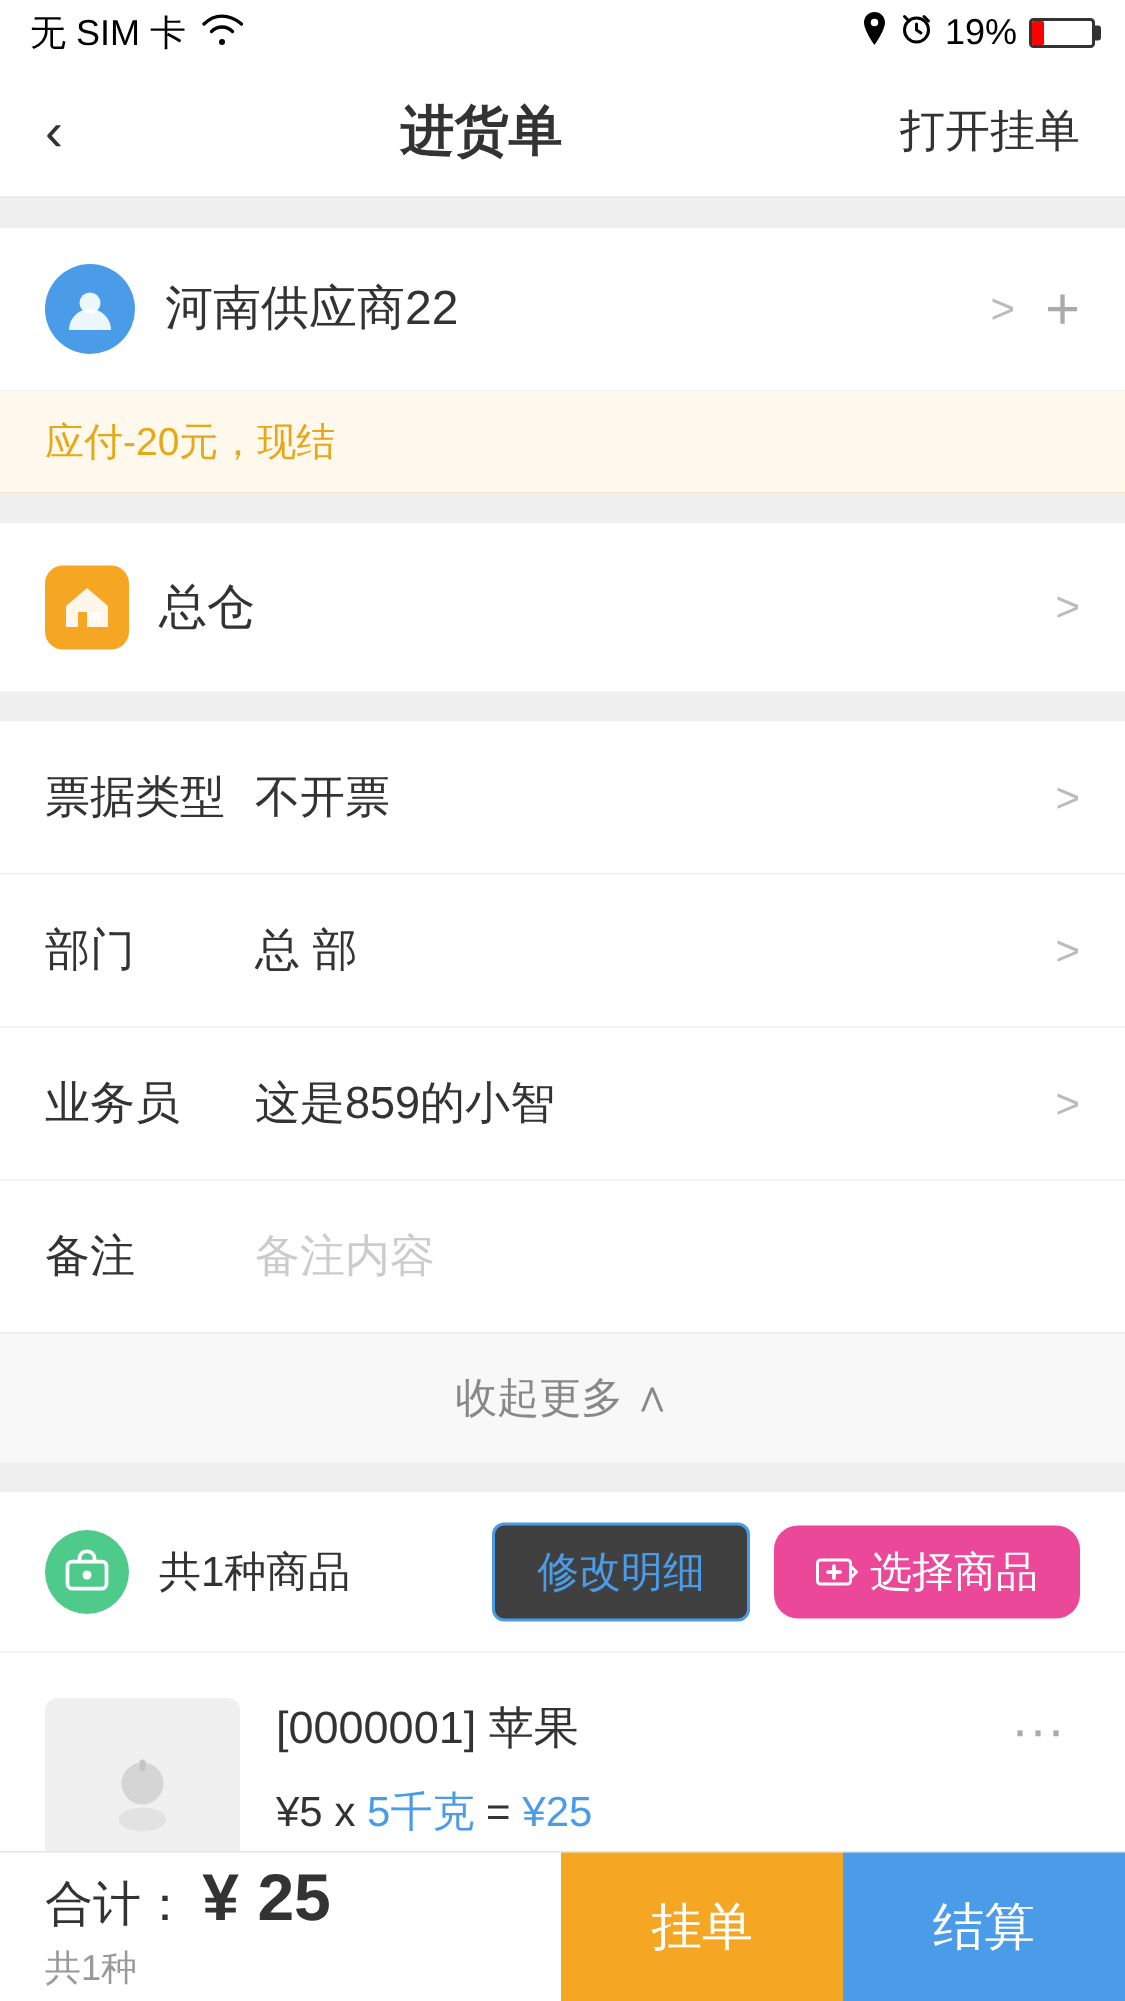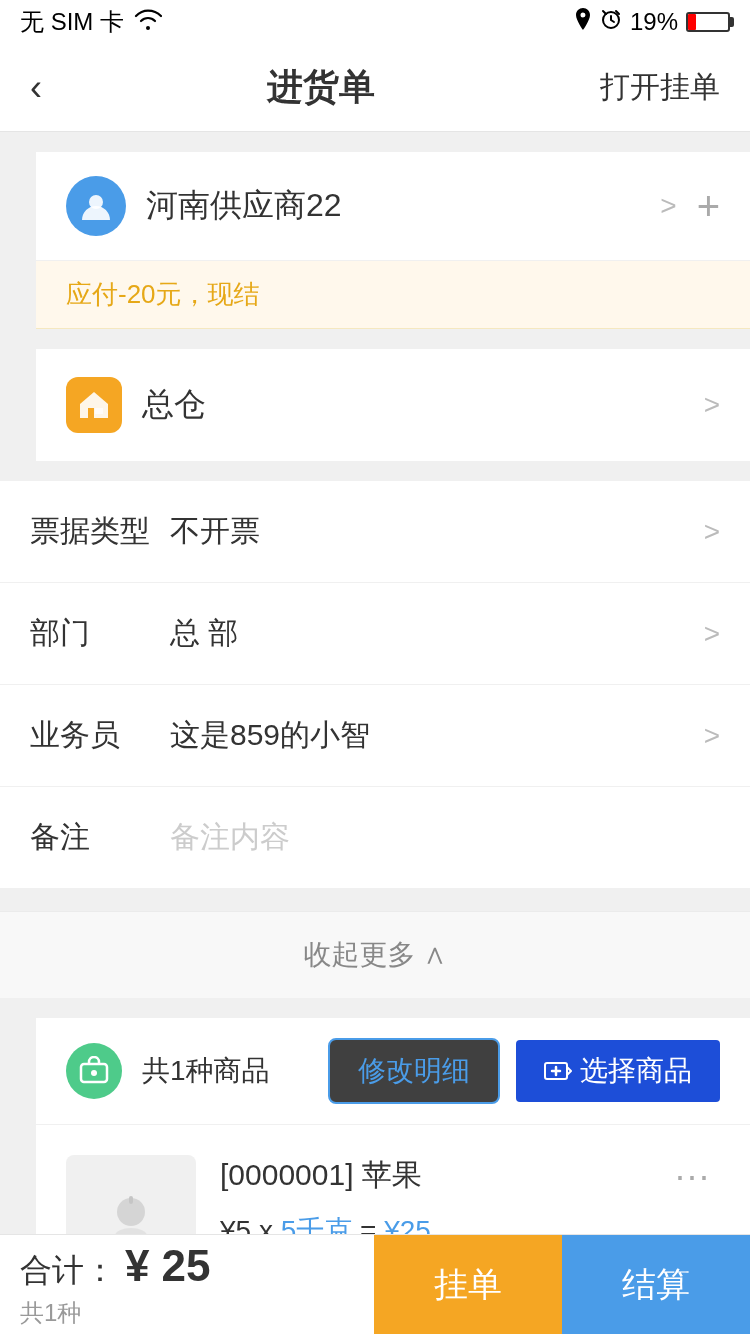--- a/index.html
+++ b/index.html
@@ -63,21 +63,20 @@
     
     .section-divider {
       height: 20px;
       background: #f0f0f0;
     }
 
     
     .card {
       background: #fff;
       margin-bottom: 0;
-      margin-left: 36px;
     }
 
     
     .supplier-row {
       display: flex;
       align-items: center;
       padding: 24px 30px;
       background: #fff;
       border-bottom: 1px solid #f0f0f0;
     }
@@ -152,21 +151,20 @@
 
     
     .collapse-bar {
       background: #f8f8f8;
       text-align: center;
       padding: 24px 0;
       font-size: 28px;
       color: #888;
       cursor: pointer;
       border-top: 1px solid #ebebeb;
-      margin-top: 23px;
     }
 
     
     .product-header {
       display: flex;
       align-items: center;
       padding: 20px 30px;
       background: #fff;
       border-bottom: 1px solid #f0f0f0;
     }
@@ -183,24 +181,24 @@
       border: 2px solid #4a9ce8;
       color: #4a9ce8;
       background: #404040;
       border-radius: 8px;
       padding: 12px 28px;
       font-size: 28px;
       cursor: pointer;
       margin-right: 16px;
     }
     .btn-select {
-      background: #1d4ed8;
+      background: #ec4899;
       color: #fff;
       border: none;
-      border-radius: 4px;
+      border-radius: 16px;
       padding: 12px 28px;
       font-size: 28px;
       cursor: pointer;
       display: flex;
       align-items: center;
       gap: 8px;
     }
 
     
     .product-item {
@@ -239,21 +237,21 @@
       left: 0;
       width: 750px;
       height: 100px;
       display: flex;
       align-items: center;
       background: #fff;
       border-top: 1px solid #e5e5e5;
     }
     .footer-total {
       flex: 1;
-      padding: 0 20px;
+      padding: 0 30px;
     }
     .footer-total-main {
       font-size: 32px; color: #333; font-weight: 500;
     }
     .footer-total-main .amount {
       font-size: 44px; font-weight: 700; color: #333;
     }
     .footer-total-sub {
       font-size: 24px; color: #999; margin-top: 4px;
     }

